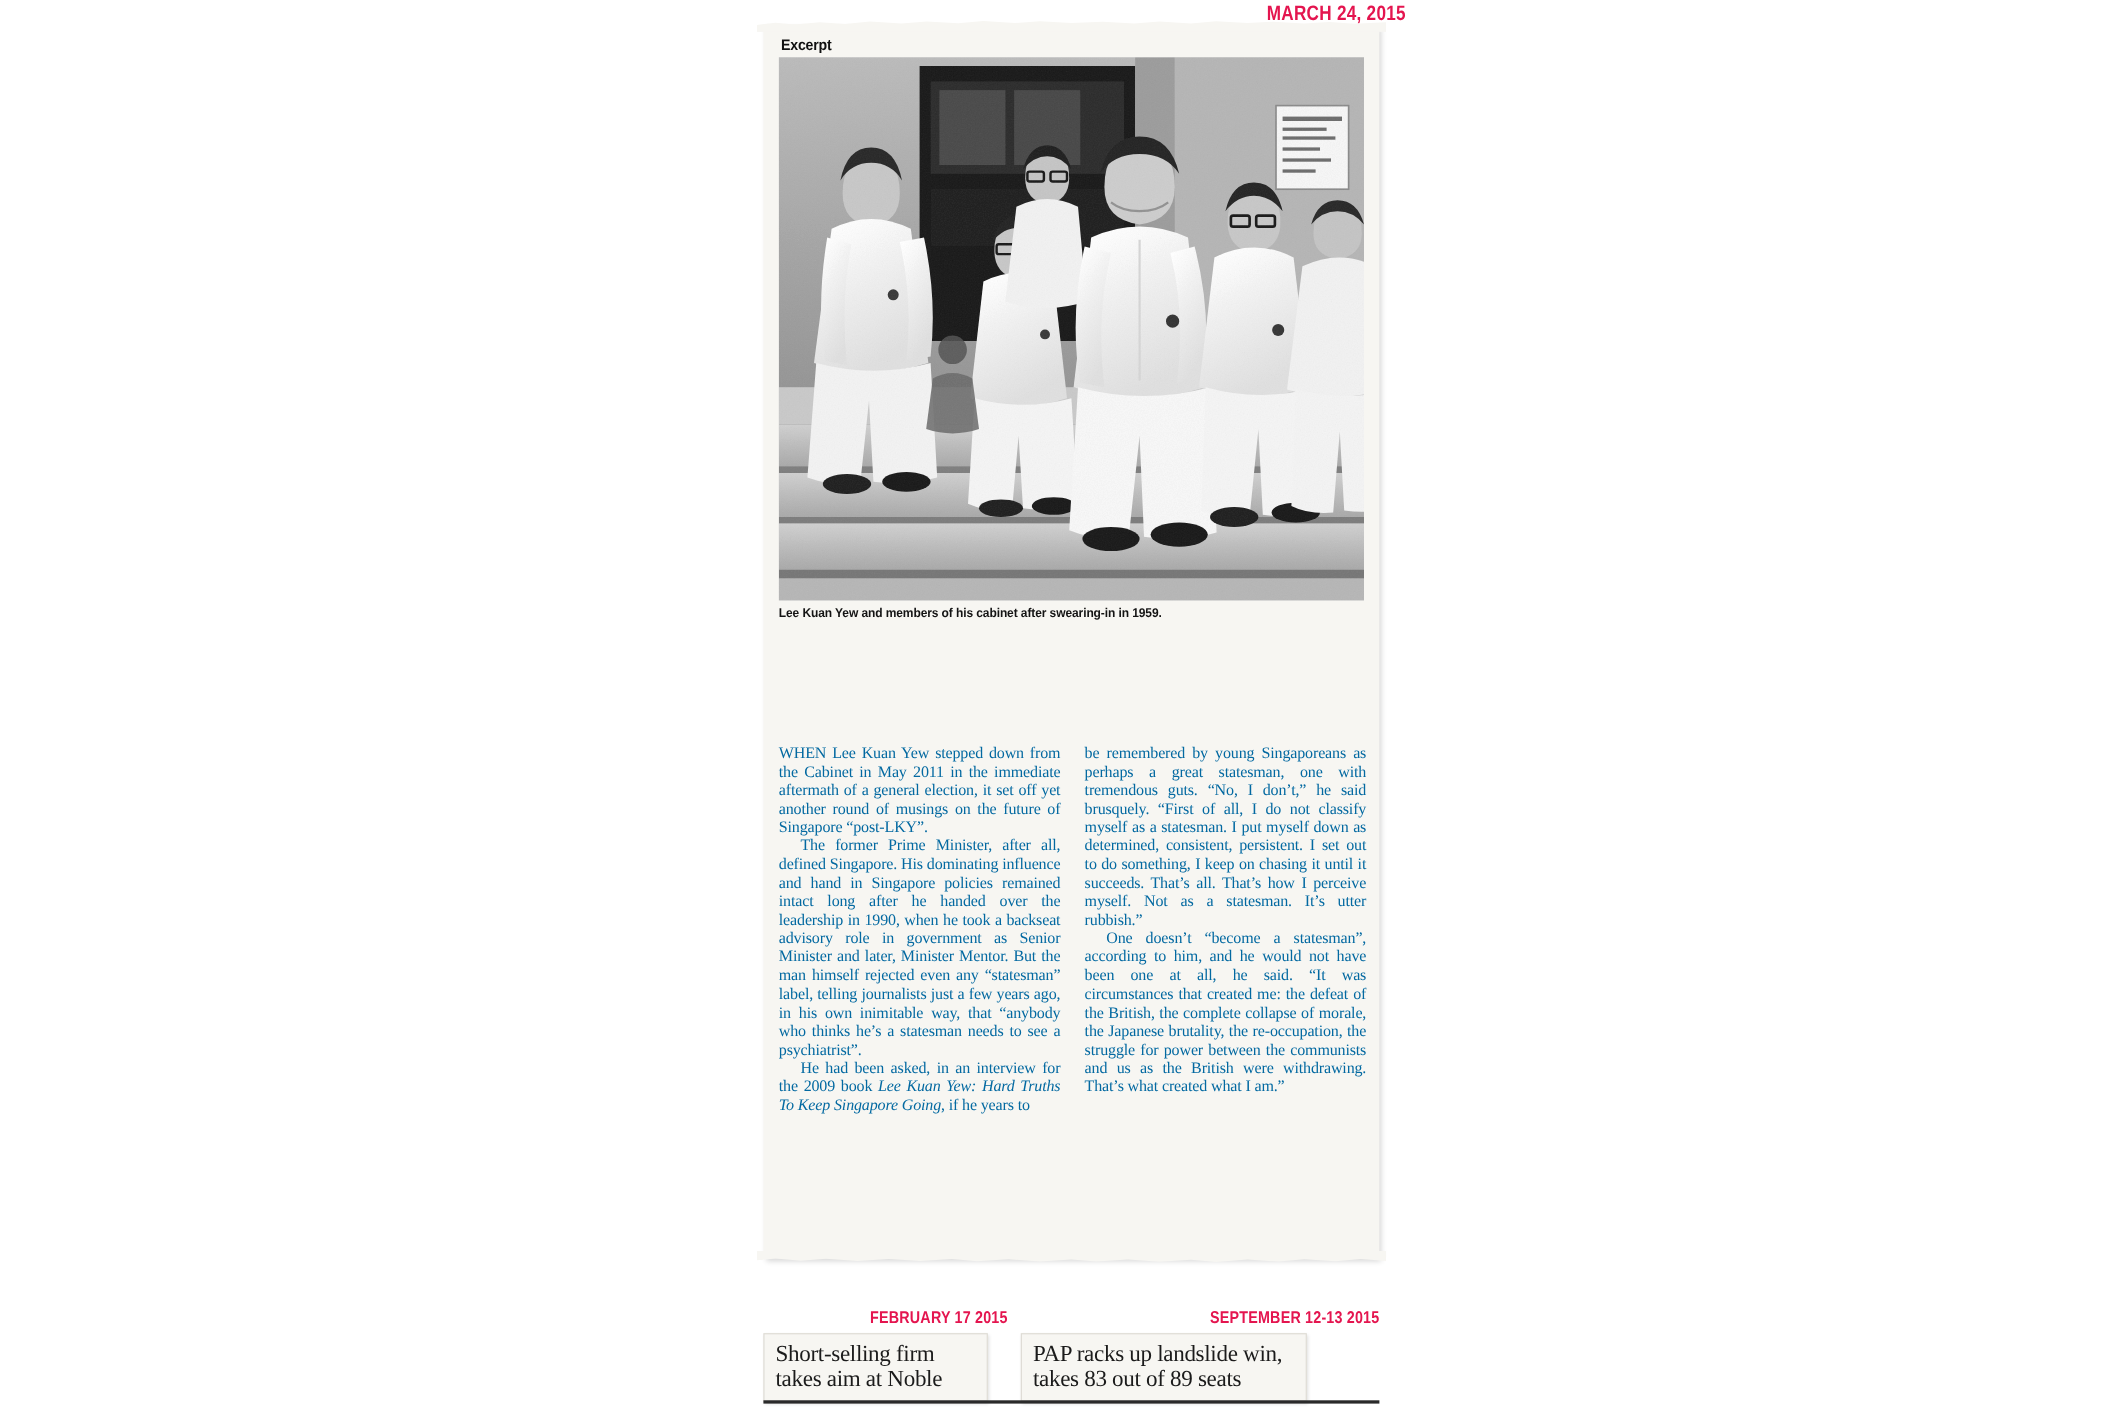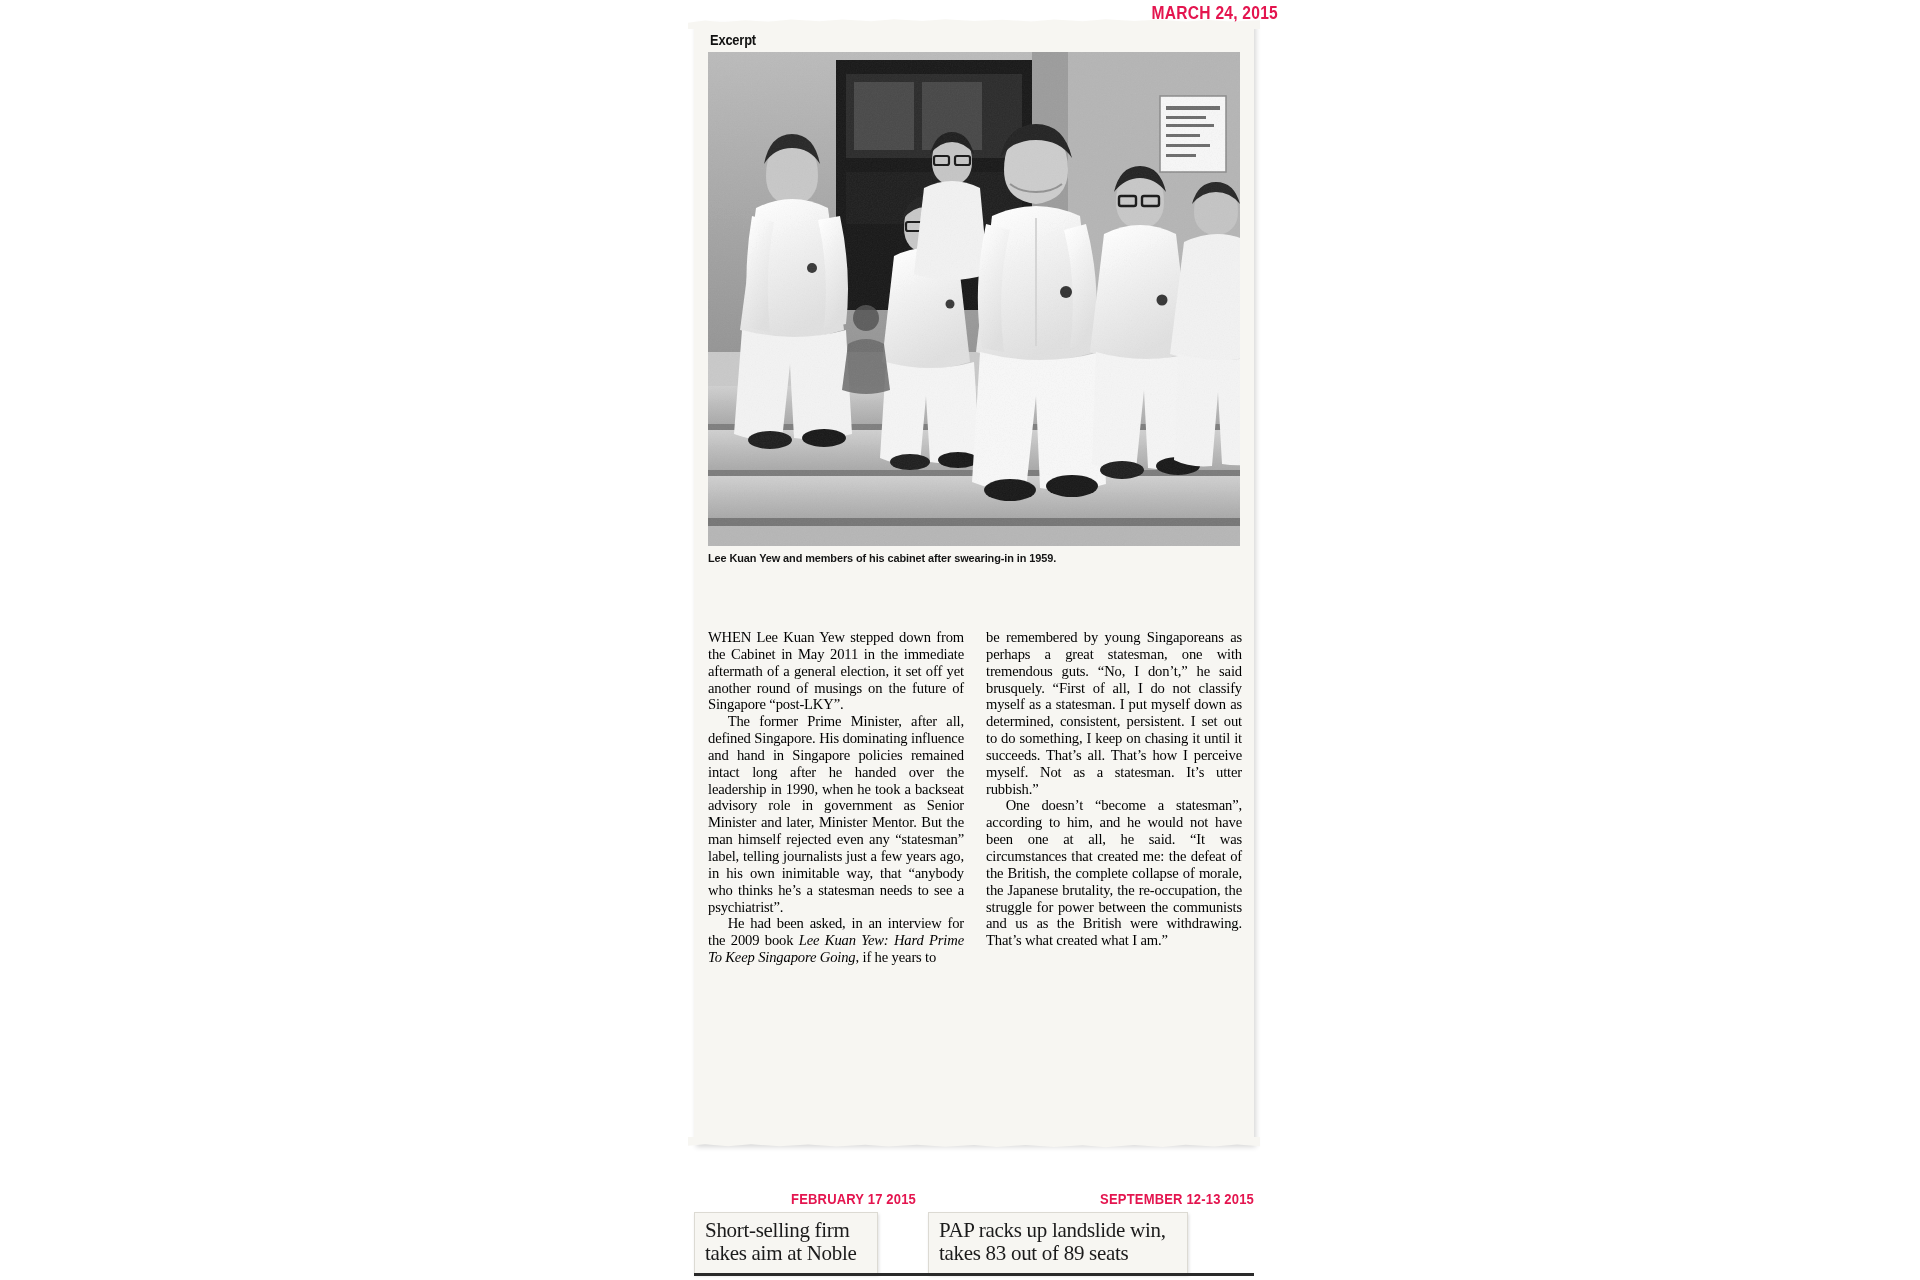--- a/index.html
+++ b/index.html
@@ -162,26 +162,27 @@
     width: 534px;
     height: 510px;
     display: flex;
     gap: 22px;
   }
   .body-col {
     width: 256px;
     font-family: "Liberation Serif", serif;
     font-size: 14.6px;
     line-height: 1.155;
-    color: #000000;
+    color: #0369a1;
     text-align: justify;
     text-justify: inter-word;
     letter-spacing: -0.15px;
     -webkit-hyphens: auto;
     hyphens: auto;
+    margin-top: 48px;
   }
   .body-col p {
     margin: 0;
     text-indent: 1.35em;
   }
   .body-col p.noindent {
     text-indent: 0;
   }
   .body-col em {
     font-style: italic;
@@ -219,21 +220,21 @@
     box-sizing: border-box;
     font-family: "Liberation Serif", serif;
     font-size: 21px;
     line-height: 1.1;
     color: #1b1b1b;
     letter-spacing: -0.3px;
     white-space: pre-line;
   }
 
   #bottom-left .bottom-date  { left: 0px; width: 222px; text-align: right; transform-origin: right center; }
-  #bottom-left .bottom-box   { position: absolute; left: 0px; top: 26px; width: 184px; height: 62px; }
+  #bottom-left .bottom-box   { position: absolute; left: 0px; top: 26px; width: 204px; height: 62px; }
 
   #bottom-right .bottom-date { left: 234px; width: 326px; text-align: right; transform-origin: right center; }
   #bottom-right .bottom-box  { position: absolute; left: 234px; top: 26px; width: 260px; height: 62px; }
 
   
   #bottom-rule {
     position: absolute;
     left: 694px;
     top: 1273px;
     width: 560px;
@@ -389,21 +390,21 @@
         </svg>
       </div>
 
       <div id="photo-caption">Lee Kuan Yew and members of his cabinet after swearing-in in 1959.</div>
 
 
       <div id="body-columns">
         <div class="body-col" id="col-left">
           <p class="noindent">WHEN Lee Kuan Yew stepped down from the Cabinet in May 2011 in the immediate aftermath of a general election, it set off yet another round of musings on the future of Singapore “post-LKY”.</p>
           <p>The former Prime Minister, after all, defined Singapore. His dominating influence and hand in Singapore policies remained intact long after he handed over the leadership in 1990, when he took a backseat advisory role in government as Senior Minister and later, Minister Mentor. But the man himself rejected even any “statesman” label, telling journalists just a few years ago, in his own inimitable way, that “anybody who thinks he’s a statesman needs to see a psychiatrist”.</p>
-          <p><span>He had been asked, in an interview for the 2009 book </span><em>Lee Kuan Yew: Hard Prime To Keep Singapore Going</em><span>, if he years to</span></p>
+          <p><span>He had been asked, in an interview for the 2009 book </span><em>Lee Kuan Yew: Hard Truths To Keep Singapore Going</em><span>, if he years to</span></p>
         </div>
         <div class="body-col" id="col-right">
           <p class="noindent">be remembered by young Singaporeans as perhaps a great statesman, one with tremendous guts. “No, I don’t,” he said brusquely. “First of all, I do not classify myself as a statesman. I put myself down as determined, consistent, persistent. I set out to do something, I keep on chasing it until it succeeds. That’s all. That’s how I perceive myself. Not as a statesman. It’s utter rubbish.”</p>
           <p>One doesn’t “become a statesman”, according to him, and he would not have been one at all, he said. “It was circumstances that created me: the defeat of the British, the complete collapse of morale, the Japanese brutality, the re-occupation, the struggle for power between the communists and us as the British were withdrawing. That’s what created what I am.”</p>
         </div>
       </div>
 
     </div>
   </div>
 

